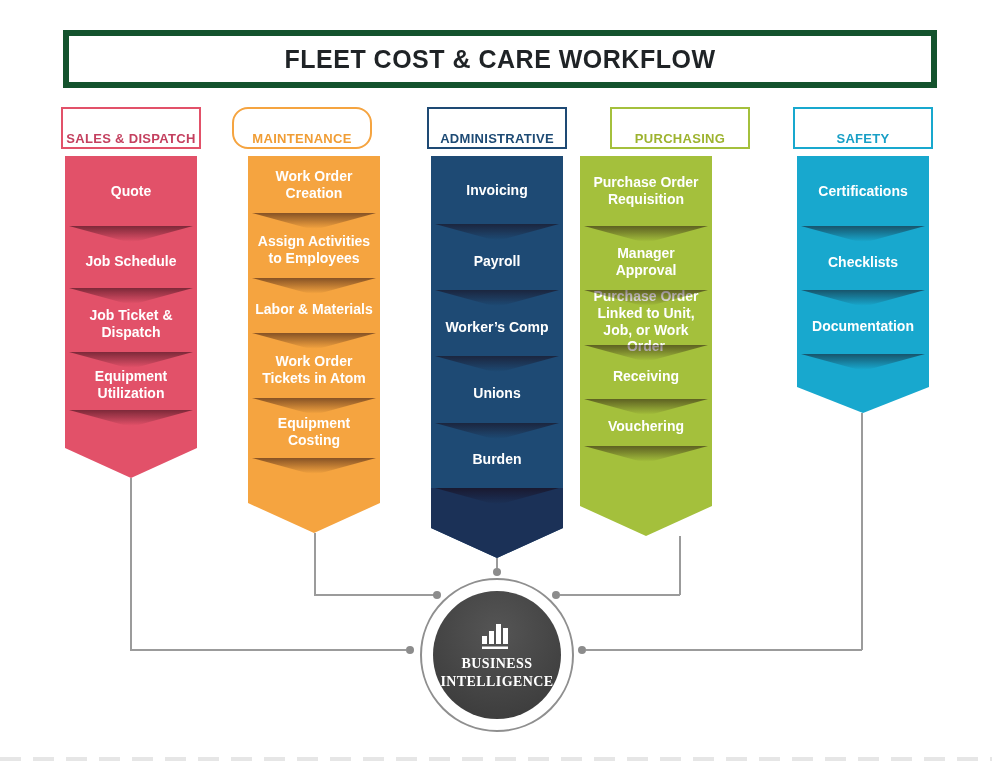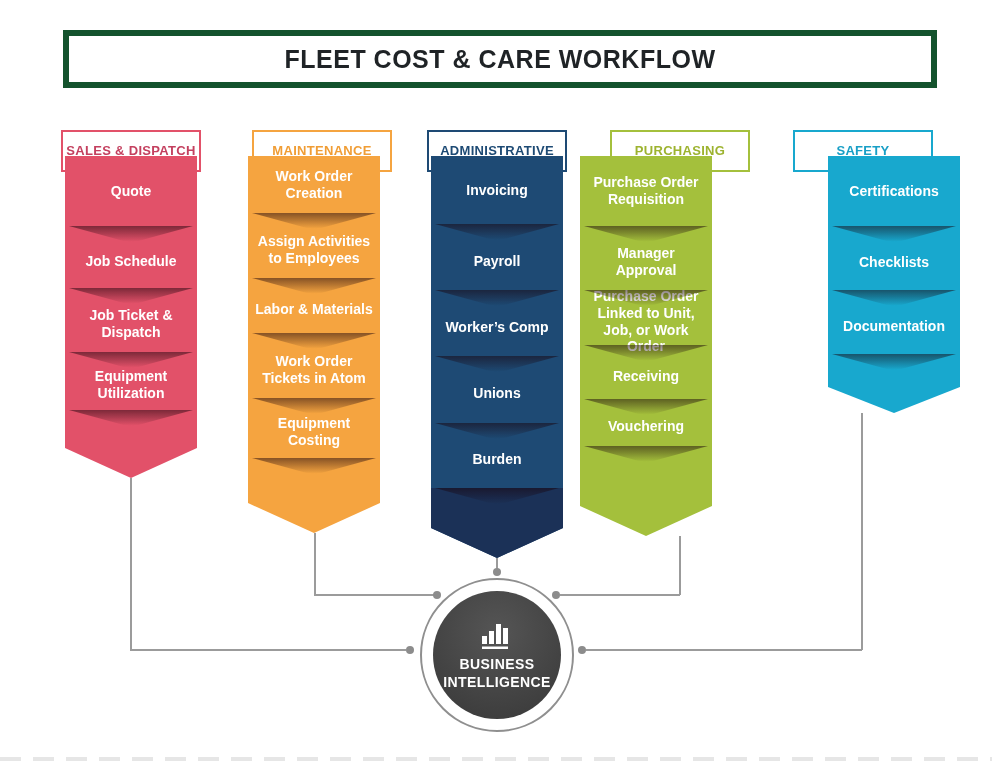--- a/index.html
+++ b/index.html
@@ -15,21 +15,21 @@
     display:flex; align-items:center; justify-content:center;
   }
   .title-box span {
     font-size:25px; font-weight:800; color:#1f2326; letter-spacing:.5px;
   }
 
   
   .header {
     position:absolute; top:107px; width:136px; height:38px;
     border:2px solid; background:#fff;
-    display:flex; align-items:center; justify-content:center; text-align:center;margin-top:23px;
+    display:flex; align-items:flex-end; justify-content:center; text-align:center;
   }
   .header span {
     font-size:13px; font-weight:700; letter-spacing:.3px; line-height:1.25;
   }
 
   
   .banner {
     position:absolute; top:156px; width:132px;
     display:flex; flex-direction:column;
     clip-path: polygon(0 0, 100% 0, 100% calc(100% - var(--pt)), 50% 100%, 0 calc(100% - var(--pt)));
@@ -56,21 +56,21 @@
 
   
   .hub-ring {
     position:absolute; left:420px; top:578px; width:150px; height:150px;
     border:2px solid #8f8f8f; border-radius:50%; background:#fff;
     display:flex; align-items:center; justify-content:center;
   }
   .hub-circle {
     width:128px; height:128px; border-radius:50%;
     background:radial-gradient(circle at 50% 32%, #555555, #3e3e3e 78%);
-    display:flex; flex-direction:column; align-items:center; justify-content:center;
+    display:flex; flex-direction:column; align-items:center; justify-content:center;font-family:Liberation Serif, serif;
   }
   .hub-icon { margin-bottom:6px; }
   .hub-label { text-align:center; color:#fff; font-size:14px; font-weight:700; letter-spacing:.4px; line-height:1.3; }
   .hub-label span { display:block; }
 
   
   .bottom-dash {
     position:absolute; left:0; top:757px; width:992px; height:4px;
     background:repeating-linear-gradient(90deg, #e6e6e6 0 21px, transparent 21px 33px);
   }
@@ -80,21 +80,21 @@
 
 <div class="stage">
 
   <div class="title-box">
     <span>FLEET COST &amp; CARE WORKFLOW</span>
   </div>
 
   <div class="header" style="left: 61px; border-color: rgb(226, 81, 105);">
     <span style="color: rgb(196, 64, 95);">SALES &amp; DISPATCH</span>
   </div>
-  <div class="header" style="left: 252px; border-color: rgb(245, 164, 64);">
+  <div class="header" style="left: 232px; border-color: rgb(245, 164, 64); border-radius: 16px;">
     <span style="color: rgb(240, 157, 53);">MAINTENANCE</span>
   </div>
   <div class="header" style="left: 427px; border-color: rgb(30, 74, 116);">
     <span style="color: rgb(29, 74, 116);">ADMINISTRATIVE</span>
   </div>
   <div class="header" style="left: 610px; border-color: rgb(164, 192, 60);">
     <span style="color: rgb(157, 179, 47);">PURCHASING</span>
   </div>
   <div class="header" style="left: 793px; border-color: rgb(24, 168, 206);">
     <span style="color: rgb(24, 159, 198);">SAFETY</span>
@@ -189,21 +189,21 @@
       </div>
     <div class="seg" style="height:47px">
         <i class="fold"></i>
         <span>Vouchering</span>
       </div>
     <div class="tail">
         <i class="fold"></i>
       </div>
   </div>
 
-  <div class="banner" style="left: 828px; height: 257px; --pt: 26px; background: rgb(24, 168, 206);">
+  <div class="banner" style="left: 797px; height: 257px; --pt: 26px; background: rgb(24, 168, 206);">
     <div class="seg first" style="height:70px">
         <span>Certifications</span>
       </div>
     <div class="seg" style="height:64px">
         <i class="fold"></i>
         <span>Checklists</span>
       </div>
     <div class="seg" style="height:64px">
         <i class="fold"></i>
         <span>Documentation</span>

